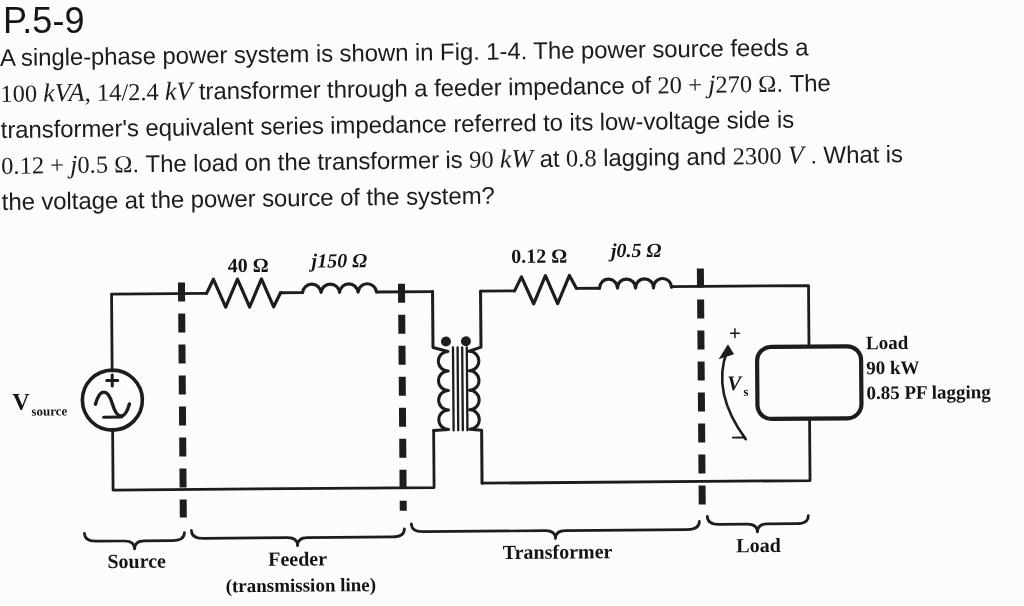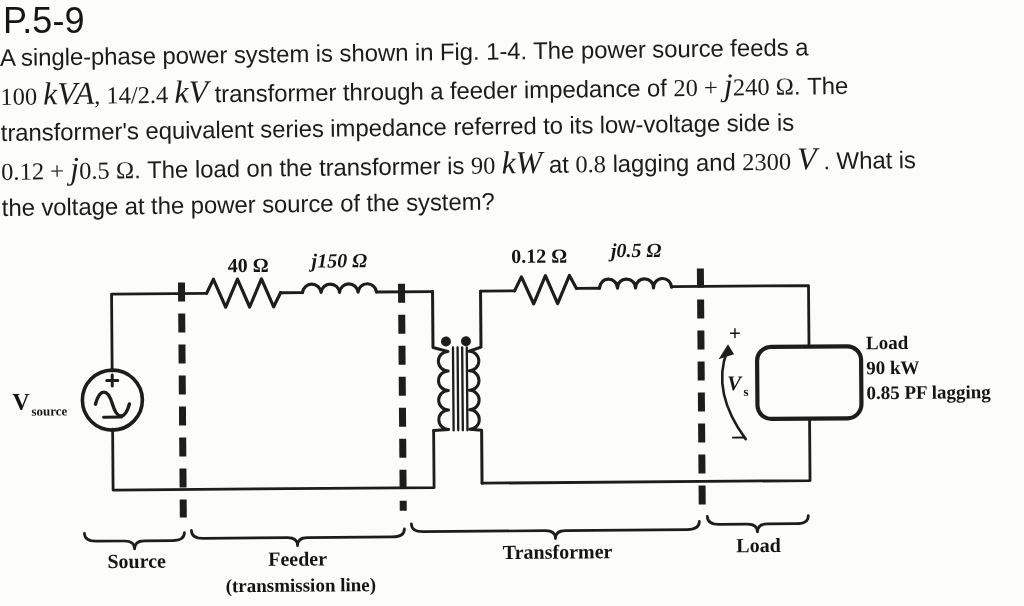--- a/index.html
+++ b/index.html
@@ -24,21 +24,21 @@
   }
   .problem p{
     margin:0;padding:0;
     line-height:36px;
     font-size:24px;
     white-space:nowrap;
     color:#1c1c1c;
   }
   .seg-s{font-family:"Liberation Sans",sans-serif;letter-spacing:-0.1px;}
   .seg-m{font-family:"Liberation Serif",serif;font-size:24.5px;}
-  .seg-mi{font-family:"Liberation Serif",serif;font-style:italic;font-size:32px;}
+  .seg-mi{font-family:"Liberation Serif",serif;font-style:italic;font-size:26px;}
   .figure-wrap{
     position:absolute;left:0;top:240px;width:1024px;height:366px;
     transform:rotate(-0.45deg);
     transform-origin:12% 65%;
   }
   svg text{fill:#141414;}
   .lbl-math{font-family:"Liberation Serif",serif;font-weight:bold;font-size:20px;}
   .lbl-math-i{font-family:"Liberation Serif",serif;font-weight:bold;font-style:italic;font-size:20px;}
   .lbl-section{font-family:"Liberation Serif",serif;font-weight:bold;font-size:20px;}
   .lbl-load{font-family:"Liberation Serif",serif;font-weight:bold;font-size:19px;}
@@ -51,21 +51,21 @@
 </head>
 <body>
 
 <h1 class="page-title">P.5-9</h1>
 
 <div class="problem">
   <p>
     <span class="seg-s">A single-phase power system is shown in Fig. 1-4. The power source feeds a</span>
   </p>
   <p>
-    <span class="seg-m">100 </span><span class="seg-mi">kVA</span><span class="seg-m">, 14/2.4 </span><span class="seg-mi">kV</span><span class="seg-s"> transformer through a feeder impedance of </span><span class="seg-m">20 + </span><span class="seg-mi">j</span><span class="seg-m">240 Ω</span><span class="seg-s">. The</span>
+    <span class="seg-m">100 </span><span class="seg-mi">kVA</span><span class="seg-m">, 14/2.4 </span><span class="seg-mi">kV</span><span class="seg-s"> transformer through a feeder impedance of </span><span class="seg-m">20 + </span><span class="seg-mi">j</span><span class="seg-m">270 Ω</span><span class="seg-s">. The</span>
   </p>
   <p>
     <span class="seg-s">transformer's equivalent series impedance referred to its low-voltage side is</span>
   </p>
   <p>
     <span class="seg-m">0.12 + </span><span class="seg-mi">j</span><span class="seg-m">0.5 Ω</span><span class="seg-s">. The load on the transformer is </span><span class="seg-m">90 </span><span class="seg-mi">kW</span><span class="seg-s"> at </span><span class="seg-m">0.8</span><span class="seg-s"> lagging and </span><span class="seg-m">2300 </span><span class="seg-mi">V</span><span class="seg-s"> . What is</span>
   </p>
   <p>
     <span class="seg-s">the voltage at the power source of the system?</span>
   </p>

